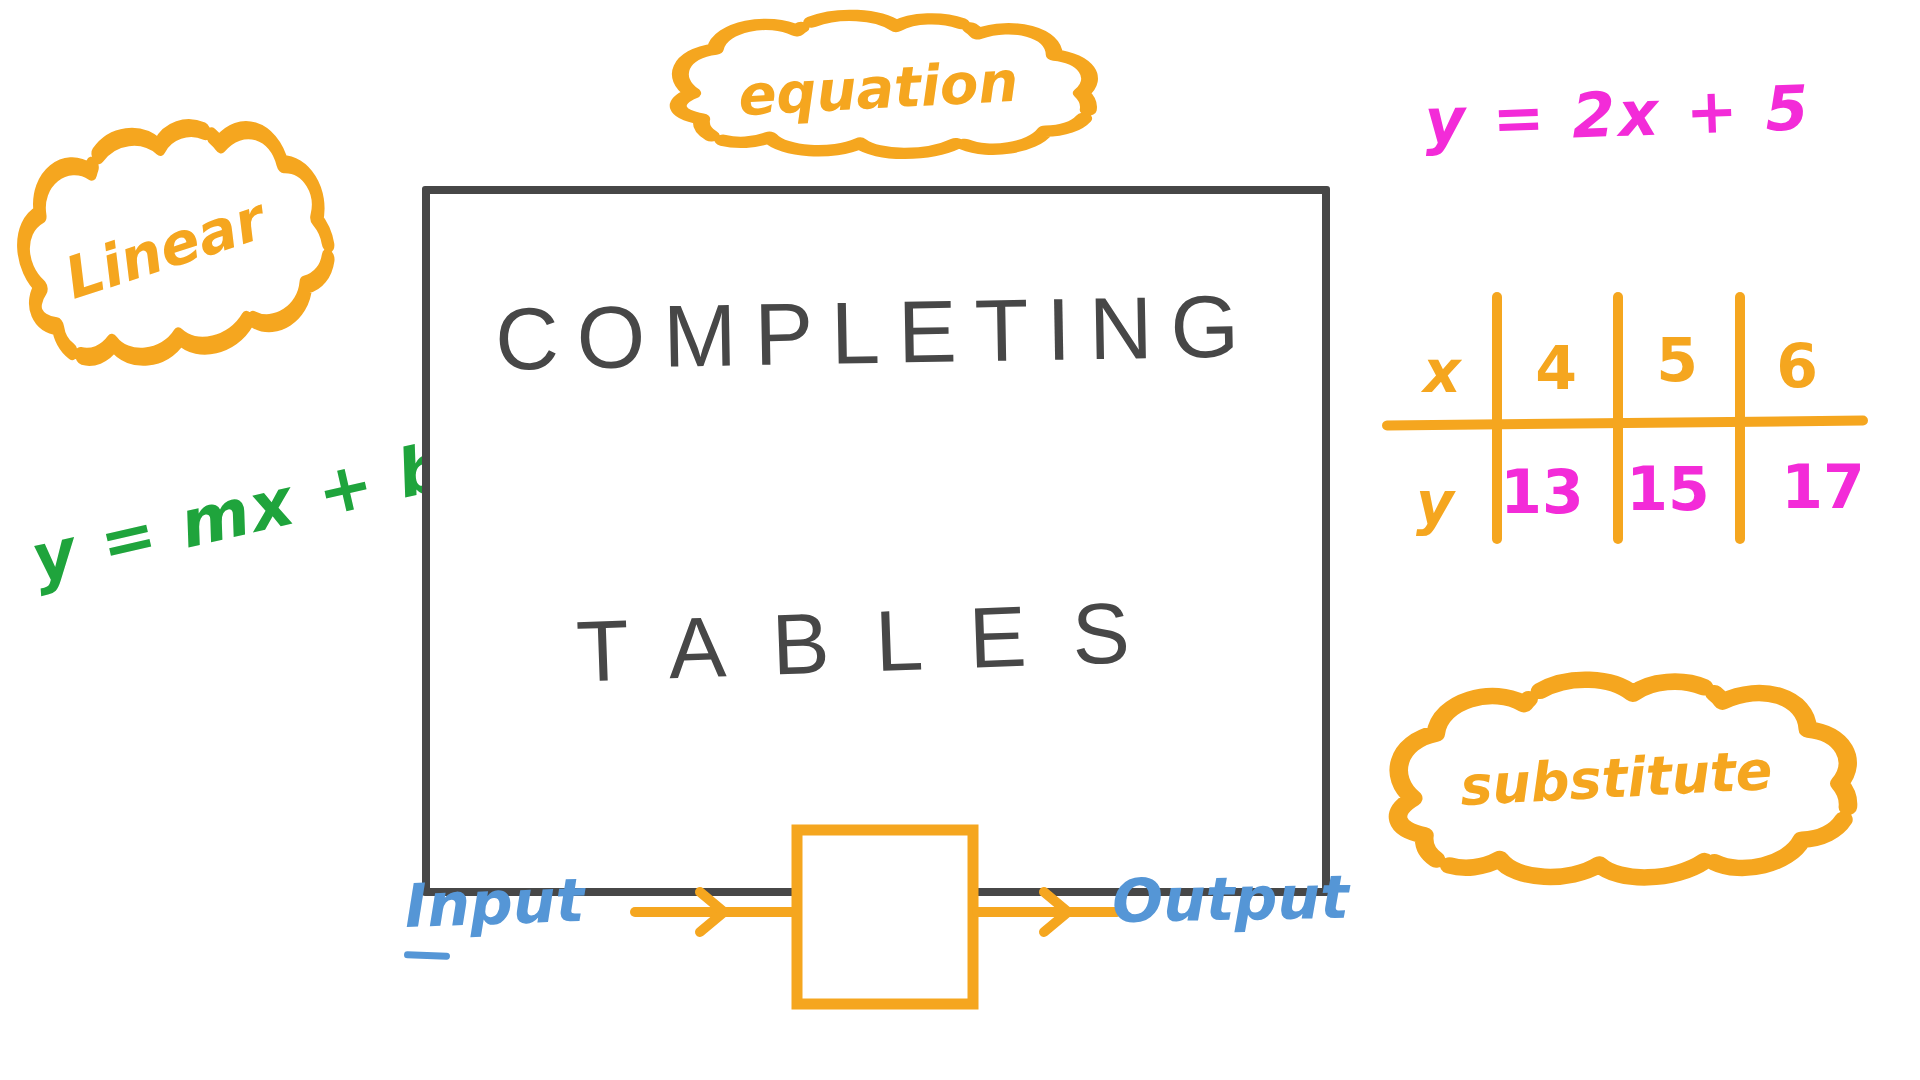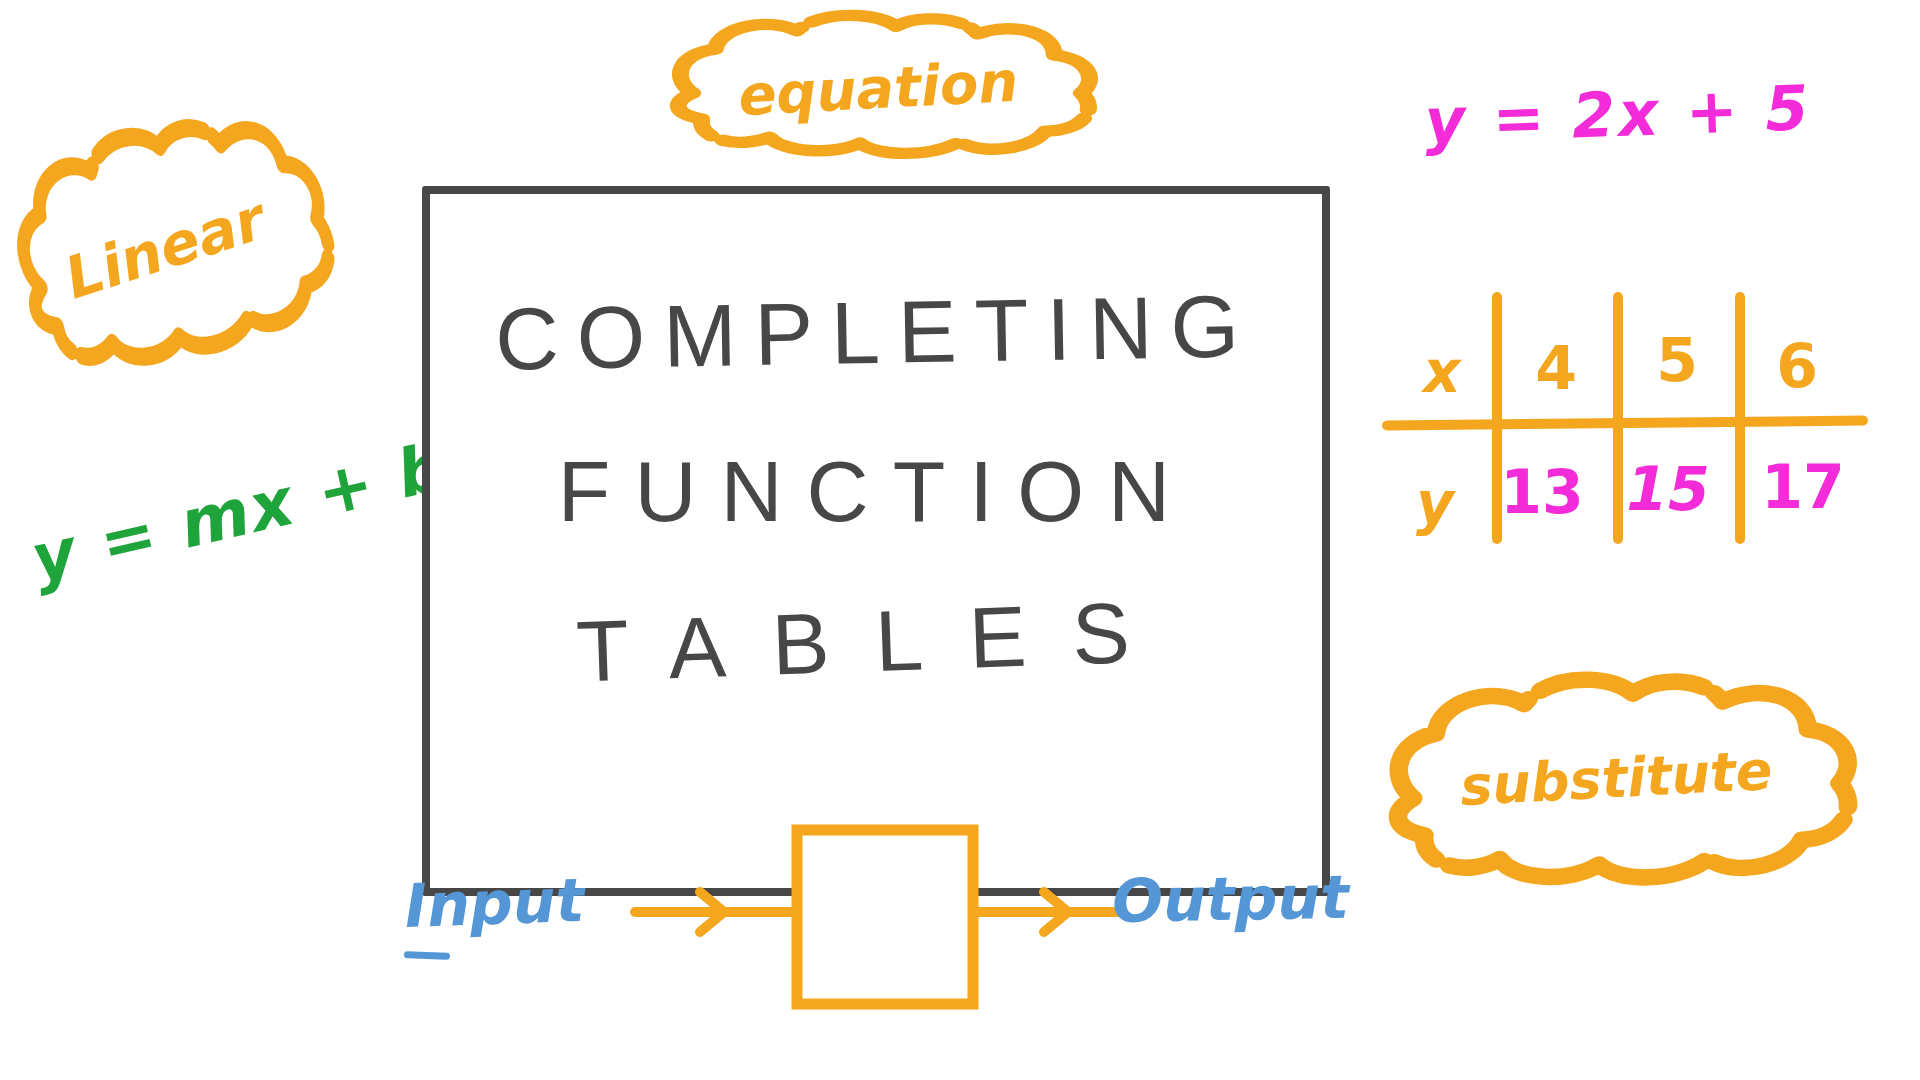--- a/index.html
+++ b/index.html
@@ -120,39 +120,38 @@
     </svg>
     <span class="cloud-label">substitute</span>
   </div>
 
   <div class="abs formula formula-green">y = mx + b</div>
 
   <div class="abs formula formula-pink">y = 2x + 5</div>
 
   <div class="abs title-box">
     <div class="title-line title-line1">COMPLETING</div>
-    <div class="title-line title-line2">FUNCTION</div>
     <div class="title-line title-line3">TABLES</div>
   </div>
 
   <div class="abs fn-table">
     <div class="tbl-line tbl-hline"></div>
     <div class="tbl-line tbl-vline tbl-v1"></div>
     <div class="tbl-line tbl-vline tbl-v2"></div>
     <div class="tbl-line tbl-vline tbl-v3"></div>
 
     <span class="tbl-cell tbl-var" style="left:64px;top:90px;">x</span>
     <span class="tbl-cell" style="left:178px;top:86px;">4</span>
     <span class="tbl-cell" style="left:299px;top:78px;">5</span>
     <span class="tbl-cell" style="left:419px;top:84px;">6</span>
 
     <span class="tbl-cell tbl-var" style="left:57px;top:222px;">y</span>
     <span class="tbl-cell tbl-pink" style="left:164px;top:210px;">13</span>
-    <span class="tbl-cell tbl-pink" style="left:290px;top:207px;font-style:italic;">15</span>
-    <span class="tbl-cell tbl-pink" style="left:425px;top:205px;">17</span>
+    <span class="tbl-cell tbl-pink" style="left:290px;top:207px;">15</span>
+    <span class="tbl-cell tbl-pink" style="left:445px;top:205px;">17</span>
   </div>
 
   <svg class="abs machine-svg" viewBox="0 0 1000 280">
     <line class="machine-stroke" x1="255" y1="112" x2="413" y2="112"></line>
     <polyline class="machine-stroke" points="320,92 344,112 320,132"></polyline>
     <rect class="machine-box-rect" x="417" y="30" width="176" height="174"></rect>
     <line class="machine-stroke" x1="597" y1="112" x2="737" y2="112"></line>
     <polyline class="machine-stroke" points="664,92 688,112 664,132"></polyline>
   </svg>
 

